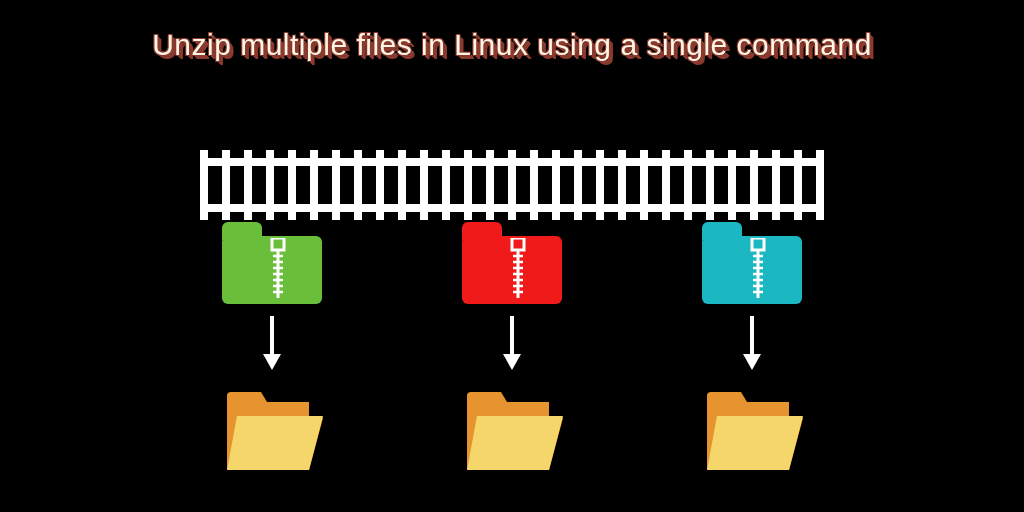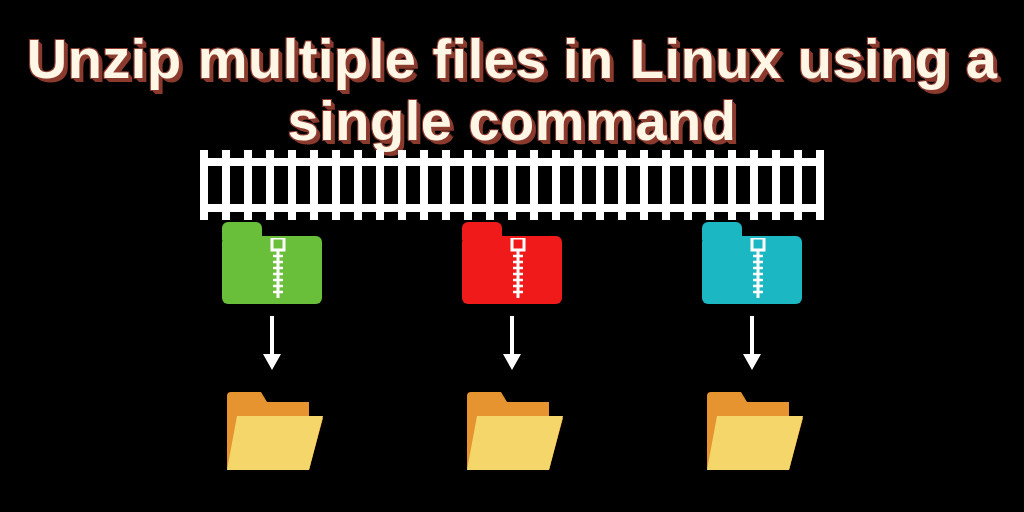--- a/index.html
+++ b/index.html
@@ -10,22 +10,22 @@
     overflow: hidden;
     font-family: "Segoe UI", Arial, sans-serif;
     position: relative;
   }
   .title {
     position: absolute;
     top: 28px;
     left: 0;
     width: 100%;
     text-align: center;
-    font-size: 56px;
-    font-weight: 700;
+    font-size: 30px;
+    font-weight: 400;
     line-height: 1.1;
     color: #fff6e6;
     text-shadow:
       2px 2px 0 #8b3a2e,
       3px 3px 0 #8b3a2e,
       4px 4px 0 #8b3a2e,
       -1px -1px 0 #8b3a2e,
       1px -1px 0 #8b3a2e,
       -1px 1px 0 #8b3a2e;
     letter-spacing: 0.5px;

